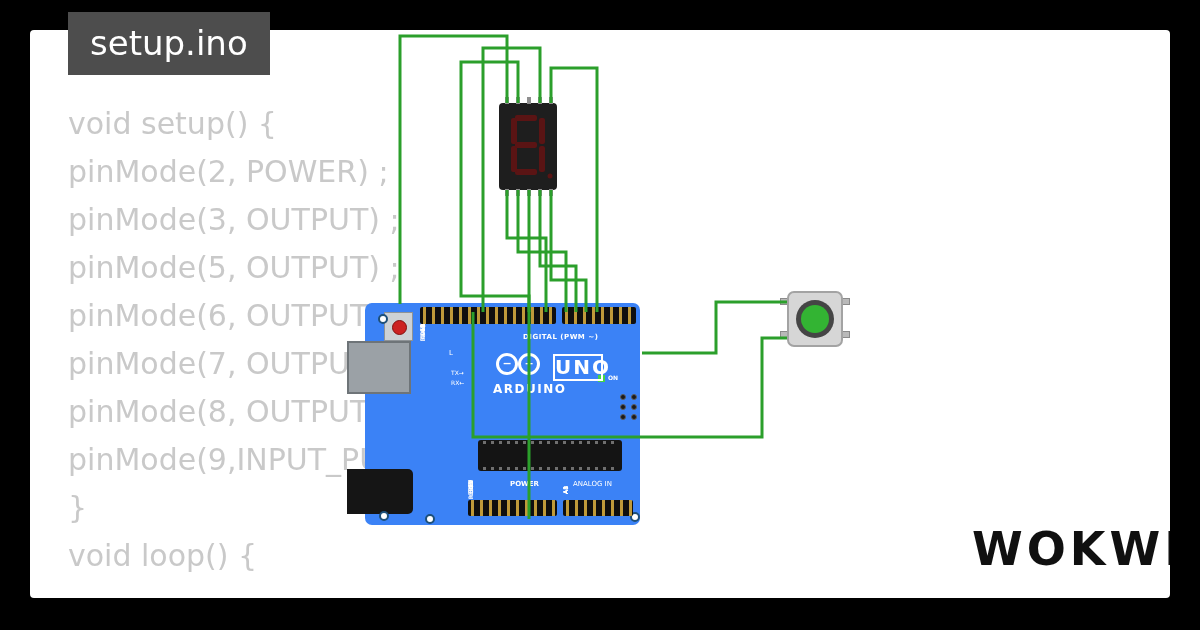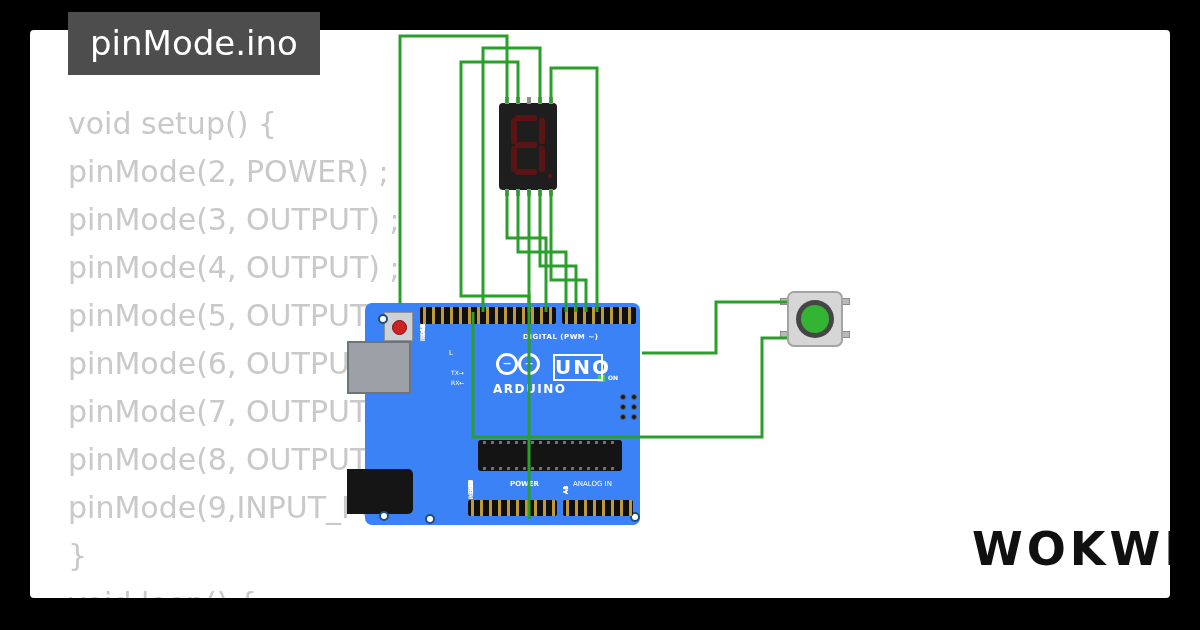--- a/index.html
+++ b/index.html
@@ -54,21 +54,20 @@
 </style>
 </head>
 <body style="background-color: rgb(0, 0, 0);">
 
 <div class="canvas" style="background-color: rgb(255, 255, 255);">
 
   <div class="code" style="color: rgb(201, 201, 201);">
       <span class="code-line">void setup() {</span>
       <span class="code-line">pinMode(2, POWER) ;</span>
       <span class="code-line">pinMode(3, OUTPUT) ;</span>
-      <span class="code-line">pinMode(4, OUTPUT) ;</span>
       <span class="code-line">pinMode(5, OUTPUT) ;</span>
       <span class="code-line">pinMode(6, OUTPUT) ;</span>
       <span class="code-line">pinMode(7, OUTPUT) ;</span>
       <span class="code-line">pinMode(8, OUTPUT) ;</span>
       <span class="code-line">pinMode(9,INPUT_PULLUP) ;</span>
       <span class="code-line">}</span>
       <span class="code-line">void loop() {</span>
     </div>
 
   <div class="board" style="background-color: #3b82f6;">
@@ -194,13 +193,13 @@
       <polyline points="540,103 540,48 483,48 483,312" stroke="#2b9f2b"></polyline>
       <polyline points="551,103 551,68 597,68 597,312" stroke="#2b9f2b"></polyline>
       <polyline points="787,302 716,302 716,353 642,353" stroke="#2b9f2b"></polyline>
       <polyline points="473,312 473,437 762,437 762,338 787,338" stroke="#2b9f2b"></polyline>
     </g>
   </svg>
 
   <div class="wokwi">WOKWI</div>
 </div>
 
-<div class="file-tab" style="background-color: rgb(77, 77, 77);">pinMode.ino</div>
+<div class="file-tab" style="background-color: rgb(77, 77, 77);">setup.ino</div>
 
 </body></html>

